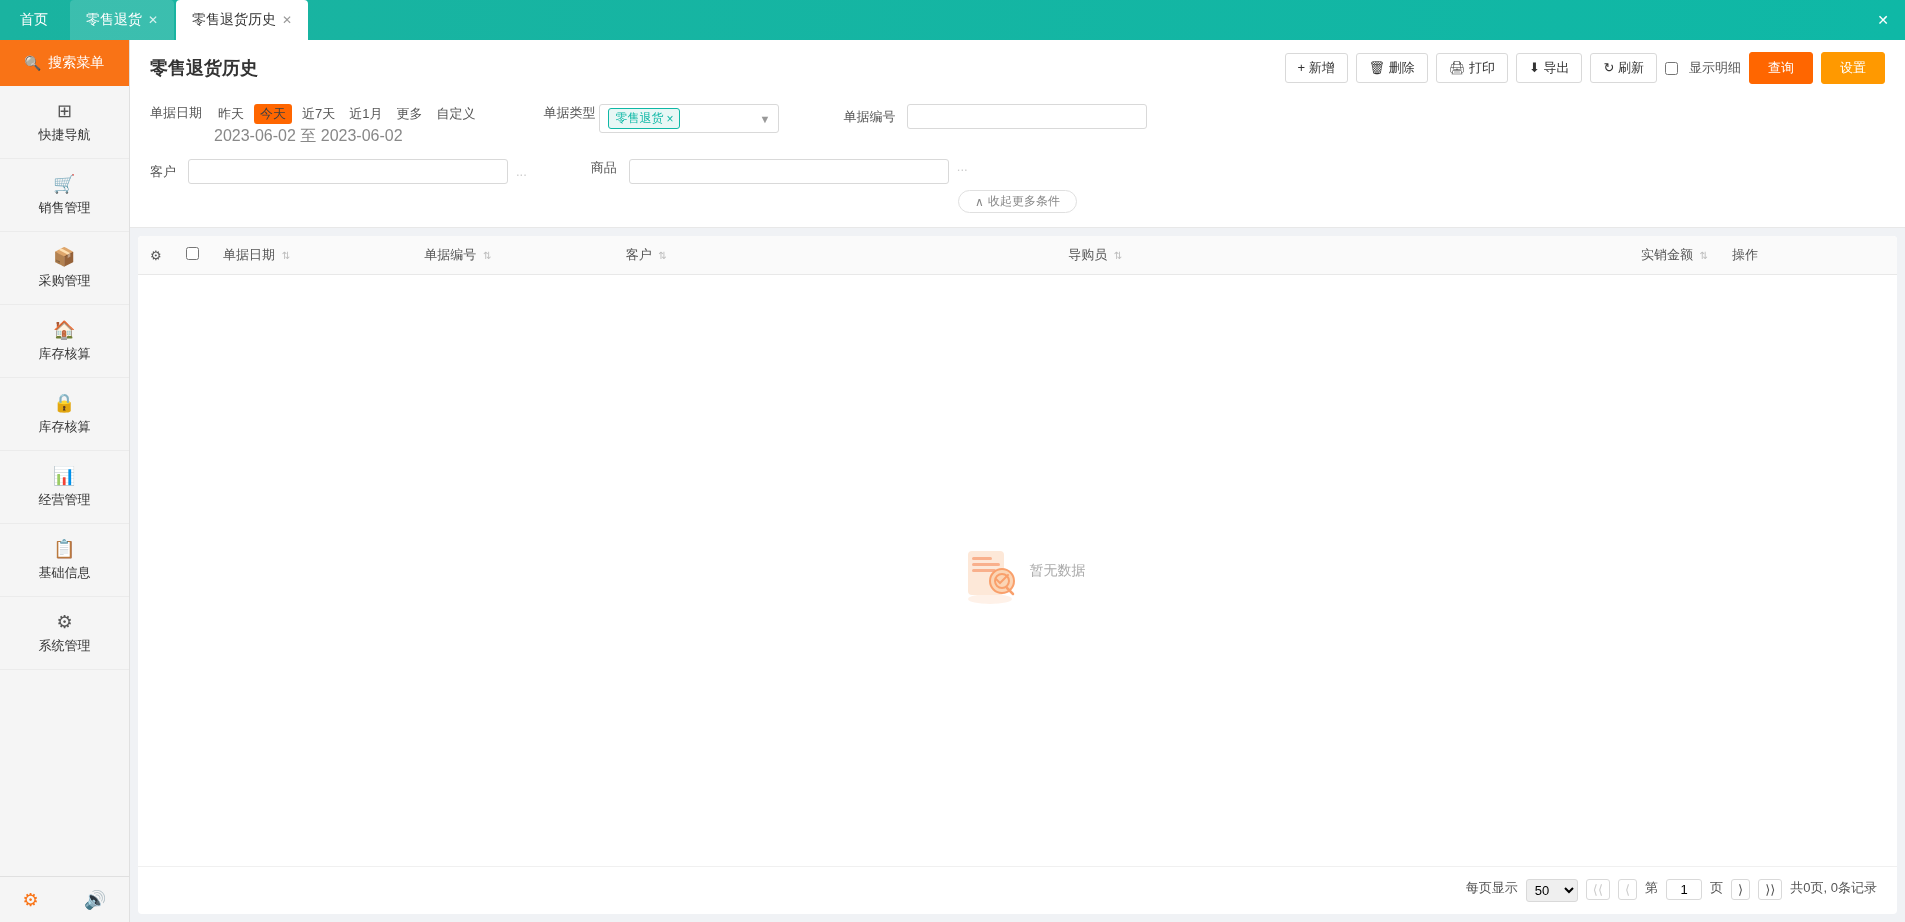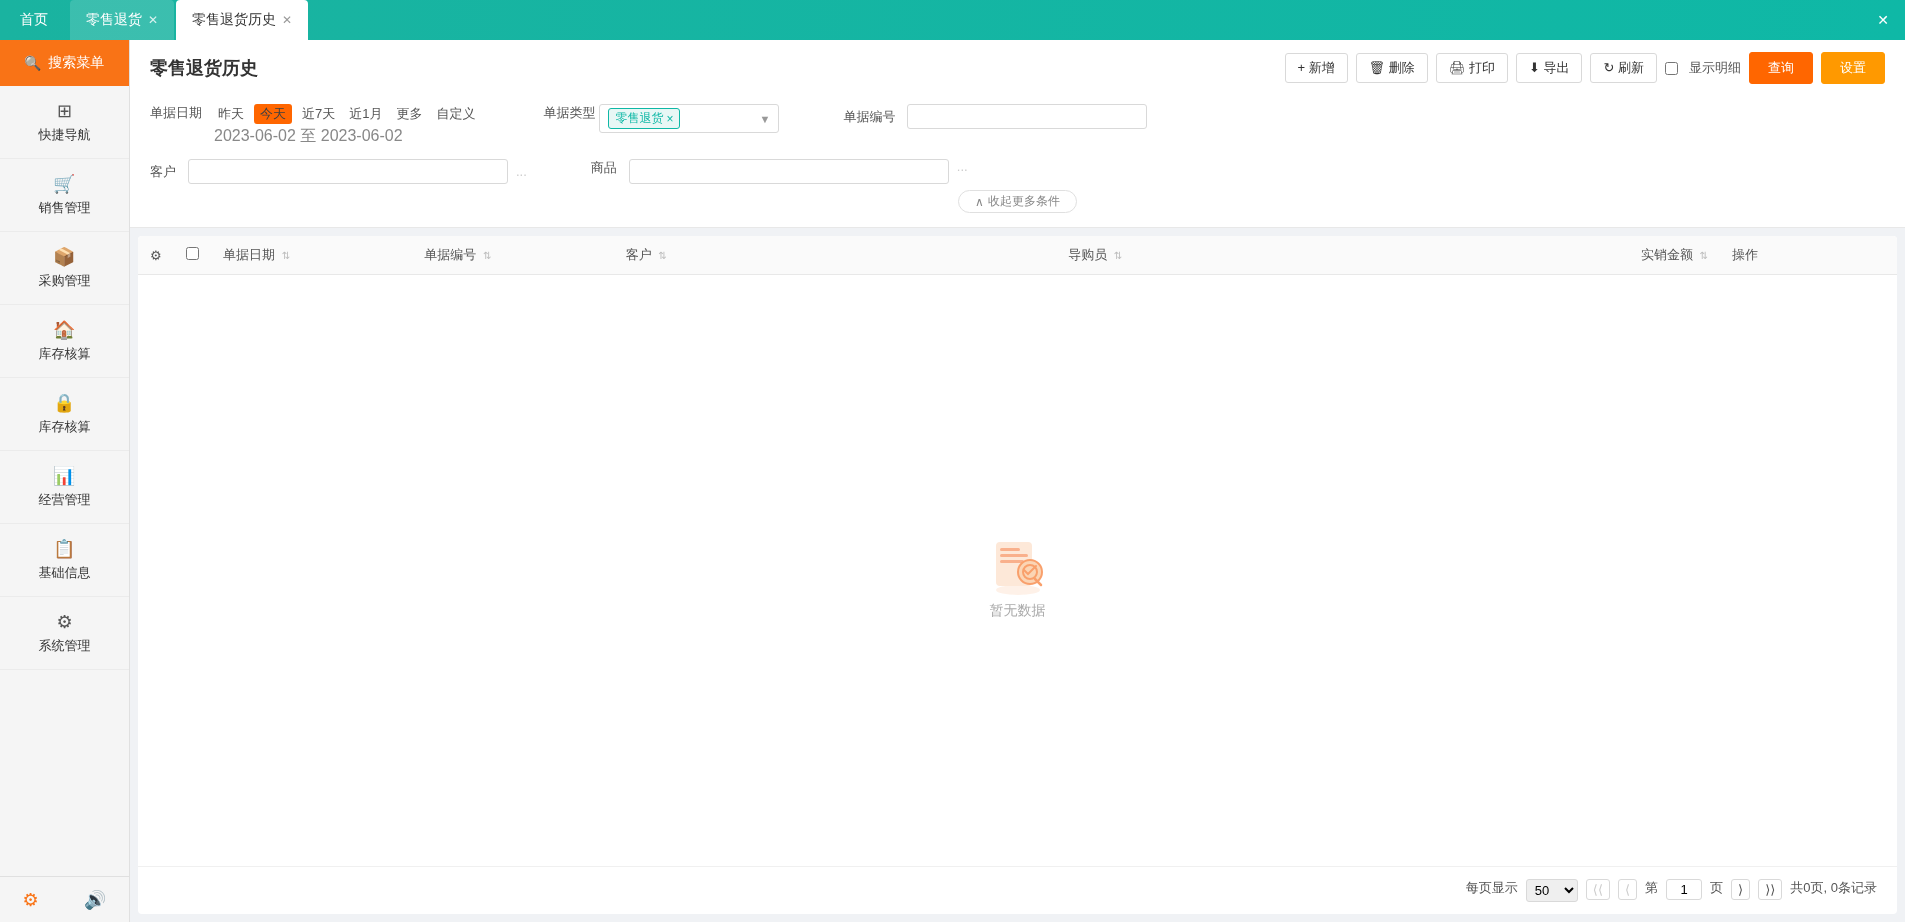--- a/index.html
+++ b/index.html
@@ -307,21 +307,21 @@
     }
     .th-checkbox {
       width: 36px;
     }
     .th-settings {
       width: 36px;
     }
     .empty-state {
       flex: 1;
       display: flex;
-      flex-direction: column;
+      flex-direction: row;
       align-items: center;
       justify-content: center;
       color: #aaa;
       font-size: 14px;
       gap: 0;
     }
     .empty-icon {
       width: 80px;
       height: 80px;
     }

